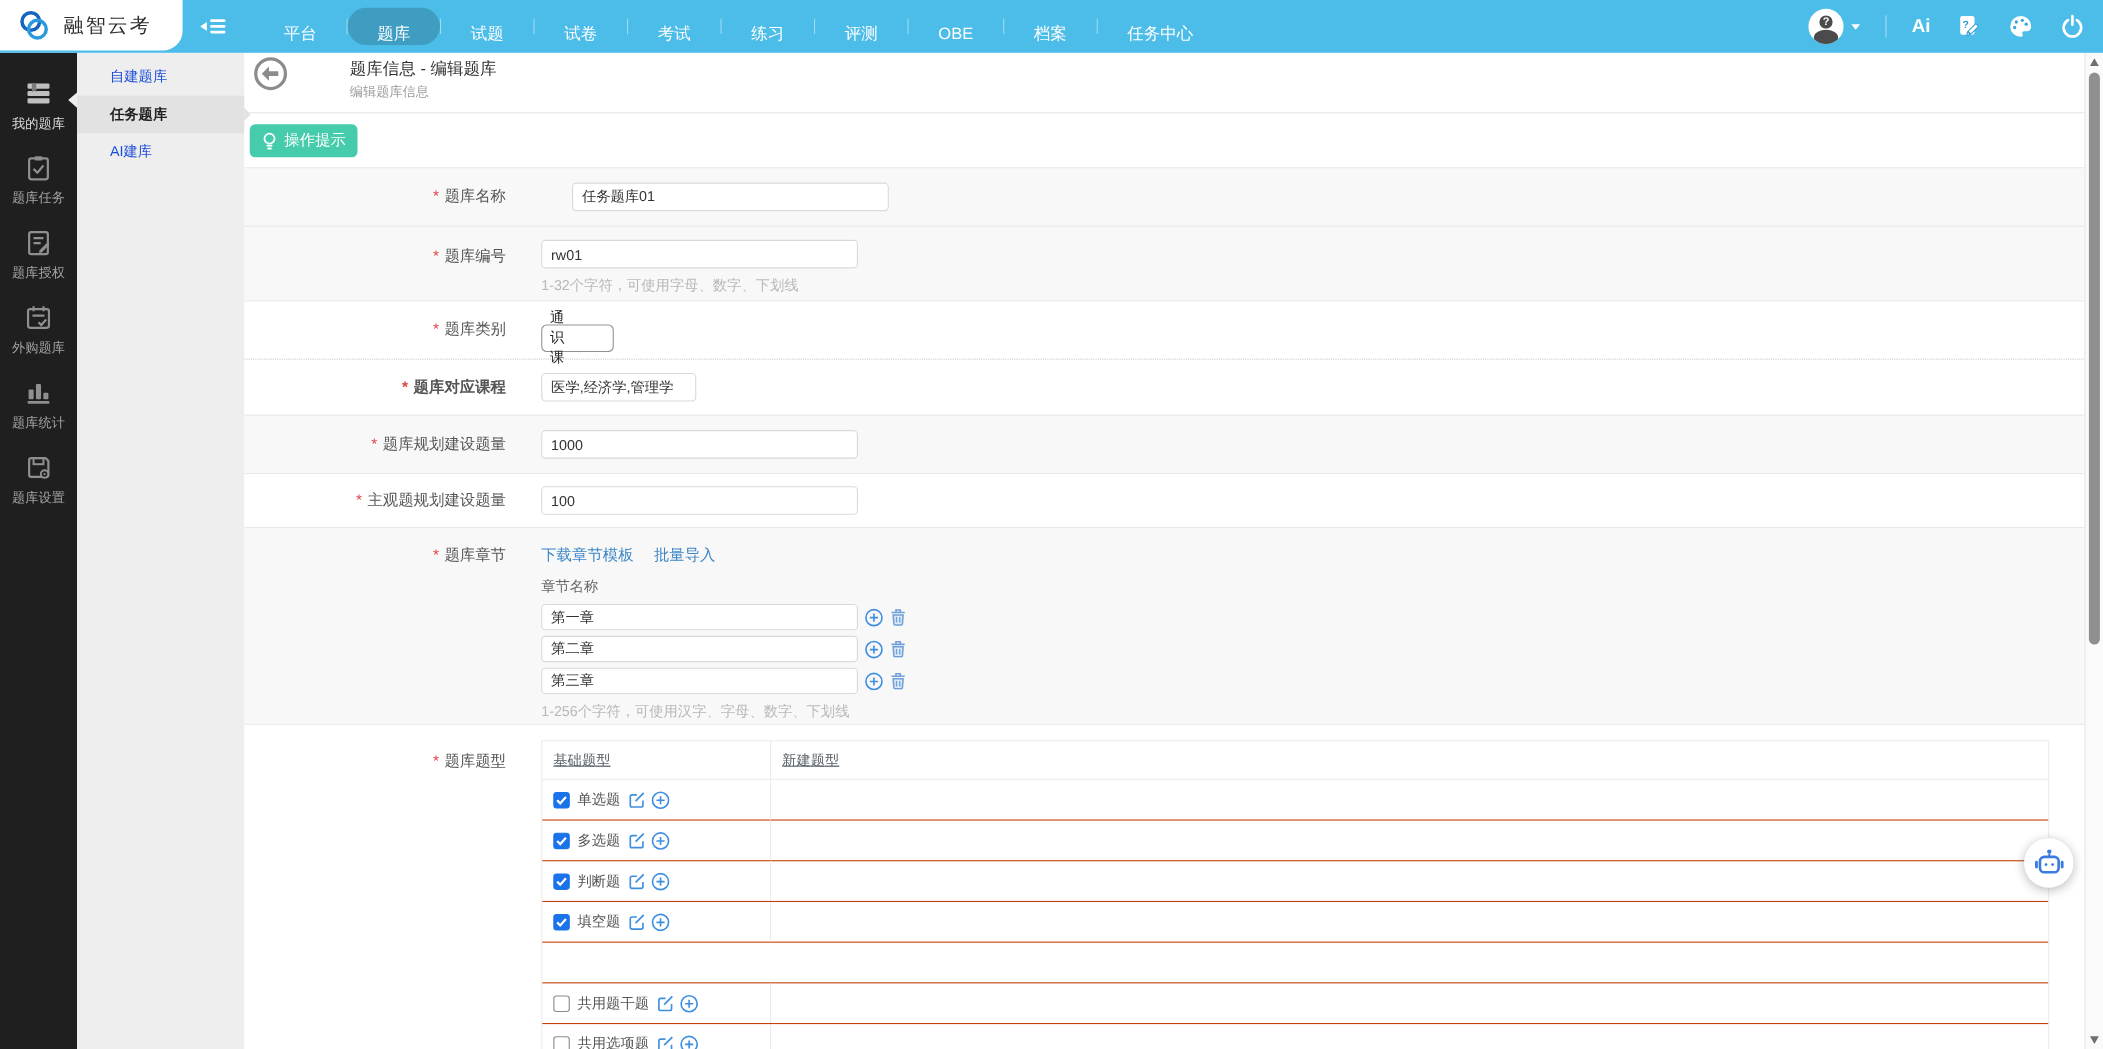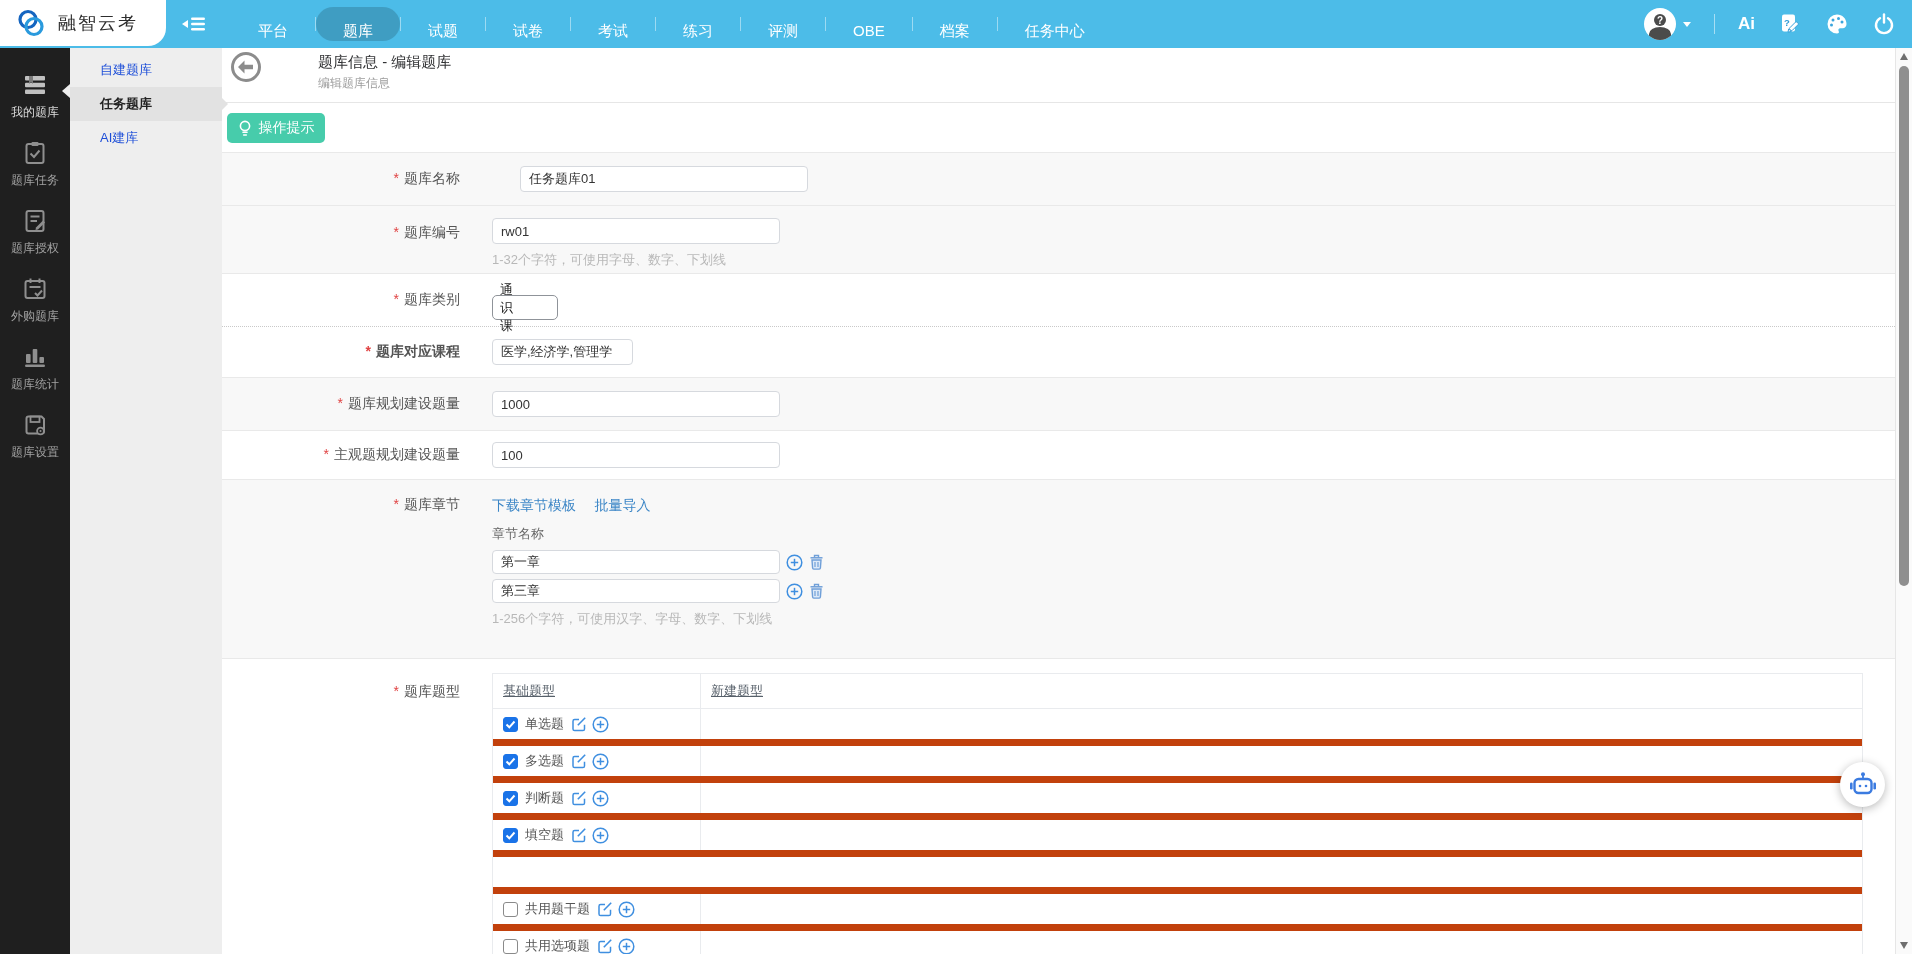--- a/index.html
+++ b/index.html
@@ -80,21 +80,21 @@
   .chap-col-label { font-size:13px; color:#666; margin:10px 0 7px; }
   .chap-line { display:flex; align-items:center; margin-bottom:5px; }
   .chap-line input.tx { height:24px;font-family:Liberation Serif, serif; }
   .chap-line .ic { margin-left:6px; cursor:pointer; display:flex; }
   .r7 .hint { margin-top:7px; }
   .r8 { height:296px; }
   .r8 .lbl { padding-top:24px; }
   .qtable { margin-top:14px; width:1371px; border:1px solid #e9ebee; background:#fff; }
   .qhead { display:flex; height:35px; border-bottom:1px solid #e9ebee; }
   .qhead .qc { font-size:13px; color:#57606a; text-decoration:underline; display:flex; align-items:center; }
-  .qrow { display:flex; height:37px; border-bottom:7px solid #c2410c; }
+  .qrow { display:flex; height:37px; border-bottom:1px solid #c2410c; }
   .qc1 { width:208px; border-right:1px solid #e9ebee; padding-left:10px; display:flex; align-items:center; }
   .qc2 { flex:1; padding-left:10px; display:flex; align-items:center; }
   .cb { width:15px; height:15px; border:1.5px solid #8a8a8a; border-radius:3px; background:#fff; display:inline-flex; align-items:center; justify-content:center; cursor:pointer; flex:0 0 15px; }
   .cb svg { display:none; width:11px; height:11px; }
   .cb.checked { background:#1a73e8; border-color:#1a73e8; }
   .cb.checked svg { display:block; }
   .qlabel { font-size:13px; color:#555; margin:0 7px 0 7px; white-space:nowrap; }
   .qic { display:flex; margin-right:5px; cursor:pointer; }
 
   
@@ -314,20 +314,39 @@
       <div class="lbl"><span class="req">*</span><span>题库章节</span></div>
       <div class="ctl">
         <div class="links">
           <a>下载章节模板</a>
           <a>批量导入</a>
         </div>
         <div class="chap-col-label">章节名称</div>
 
         <div class="chap-line">
           <input class="tx" type="text" value="第一章" style="">
+          <span class="ic">
+            <svg width="17" height="17" viewBox="0 0 17 17">
+                <circle cx="8.5" cy="8.5" r="7.3" fill="none" stroke="#3f8fe0" stroke-width="1.5"></circle>
+                <line x1="4.8" y1="8.5" x2="12.2" y2="8.5" stroke="#3f8fe0" stroke-width="1.5"></line>
+                <line x1="8.5" y1="4.8" x2="8.5" y2="12.2" stroke="#3f8fe0" stroke-width="1.5"></line>
+              </svg>
+          </span>
+          <span class="ic">
+            <svg width="15" height="16" viewBox="0 0 15 16">
+                <line x1="1.5" y1="3.8" x2="13.5" y2="3.8" stroke="#6f9fd8" stroke-width="1.5"></line>
+                <path d="M5.5 3.5 v-2 h4 v2" fill="none" stroke="#6f9fd8" stroke-width="1.4"></path>
+                <path d="M3 6 h9 l-.6 8 a1.2 1.2 0 0 1 -1.2 1.1 h-5.4 a1.2 1.2 0 0 1 -1.2 -1.1 Z" fill="#dce9f8" stroke="#6f9fd8" stroke-width="1.4"></path>
+                <line x1="6" y1="8" x2="6" y2="13" stroke="#6f9fd8" stroke-width="1.2"></line>
+                <line x1="9" y1="8" x2="9" y2="13" stroke="#6f9fd8" stroke-width="1.2"></line>
+              </svg>
+          </span>
+        </div>
+        <div class="chap-line">
+          <input class="tx" type="text" value="第二章" style="">
           <span class="ic">
             <svg width="17" height="17" viewBox="0 0 17 17">
                 <circle cx="8.5" cy="8.5" r="7.3" fill="none" stroke="#3f8fe0" stroke-width="1.5"></circle>
                 <line x1="4.8" y1="8.5" x2="12.2" y2="8.5" stroke="#3f8fe0" stroke-width="1.5"></line>
                 <line x1="8.5" y1="4.8" x2="8.5" y2="12.2" stroke="#3f8fe0" stroke-width="1.5"></line>
               </svg>
           </span>
           <span class="ic">
             <svg width="15" height="16" viewBox="0 0 15 16">
                 <line x1="1.5" y1="3.8" x2="13.5" y2="3.8" stroke="#6f9fd8" stroke-width="1.5"></line>

